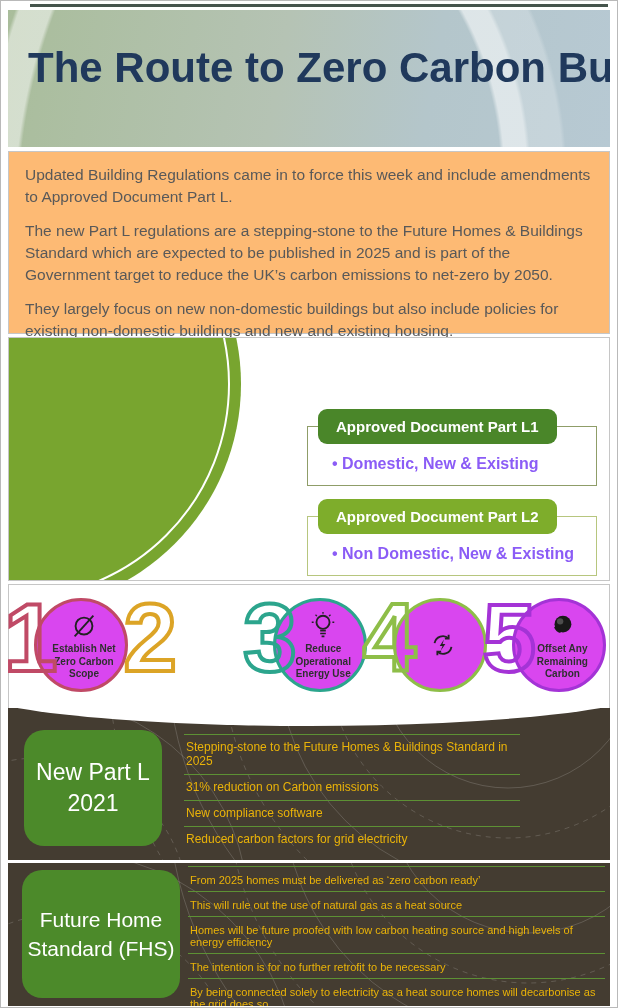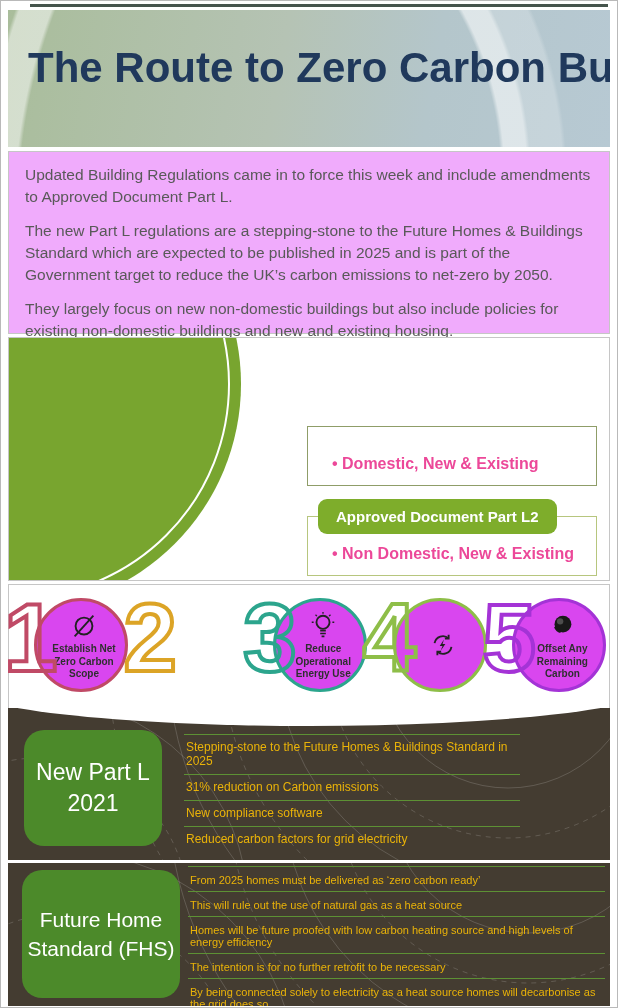--- a/index.html
+++ b/index.html
@@ -20,21 +20,21 @@
       radial-gradient(circle 740px at 98% 150%, rgba(0,0,0,0) 580px, rgba(255,255,255,.5) 584px, rgba(255,255,255,.5) 614px, rgba(0,0,0,0) 618px),
       linear-gradient(100deg,#a9bd9b 0%, #b5c3b4 45%, #b4c6cb 70%, #b7c9d3 100%);
   }
   .header h1 {
     position:absolute; left:20px; top:34px; font-size:42px; font-weight:bold;
     color:#20395c; letter-spacing:0; white-space:nowrap;
   }
 
   
   .intro {
-    margin-top:4px; height:183px; border:1px solid #c6c6c6; background:#f0abfc;
+    margin-top:4px; height:183px; border:1px solid #c6c6c6; background:#fdba74;
     padding:12px 16px 0 16px;
   }
   .intro p { color:#595959; font-size:15.5px; line-height:1.4; margin-bottom:13px; }
 
   
   .partl {
     margin-top:3px; height:244px; border:1px solid #c6c6c6; position:relative; overflow:hidden; background:#fff;
   }
   .blob-svg { position:absolute; left:0; top:0; }
   .blob-heading {
@@ -42,21 +42,21 @@
     white-space:pre-line; z-index:2;
   }
   .partl-col { position:absolute; left:298px; right:12px; top:70px; z-index:2; }
   .part-box { position:relative; border:1px solid #8f9d68; margin-top:18px; padding:24px 14px 12px 14px; }
   .part-box.l2 { border-color:#b7c67e; margin-top:30px; }
   .part-btn {
     position:absolute; top:-18px; left:10px; background:#4a8629; color:#fff;
     font-weight:bold; font-size:15px; padding:9px 18px; border-radius:9px; white-space:nowrap;
   }
   .part-box.l2 .part-btn { background:#7ead2b; }
-  .part-bullet { color:#ec4899; font-weight:bold; font-size:16px; padding-left:10px; margin-top:4px; }
+  .part-bullet { color:#8b5cf6; font-weight:bold; font-size:16px; padding-left:10px; margin-top:4px; }
   .part-bullet::before { content:"•  "; }
 
   
   .steps {
     margin-top:3px; height:124px; border:1px solid #c6c6c6; border-bottom:none;
     background:#fff; display:flex; padding:0 1px; position:relative; z-index:3;
   }
   .step { position:relative; width:20%; height:100%; }
   .step-number {
     position:absolute; left:-6px; top:4px; font-size:96px; font-weight:bold; line-height:1.02;
@@ -111,20 +111,21 @@
     <p>They largely focus on new non-domestic buildings but also include policies for existing non-domestic buildings and new and existing housing.</p>
   </div>
 
   <div class="partl">
     <svg class="blob-svg" width="602" height="242" viewBox="0 0 602 242">
       <circle cx="6" cy="46" r="226" fill="#78a52f"></circle>
       <circle cx="6" cy="46" r="214" fill="none" stroke="#ffffff" stroke-width="2"></circle>
     </svg>
     <div class="partl-col">
       <div class="part-box l1">
+        <div class="part-btn">Approved Document Part L1</div>
         <div class="part-bullet">Domestic, New &amp; Existing</div>
       </div>
       <div class="part-box l2">
         <div class="part-btn">Approved Document Part L2</div>
         <div class="part-bullet">Non Domestic, New &amp; Existing</div>
       </div>
     </div>
   </div>
 
   <div class="steps">

